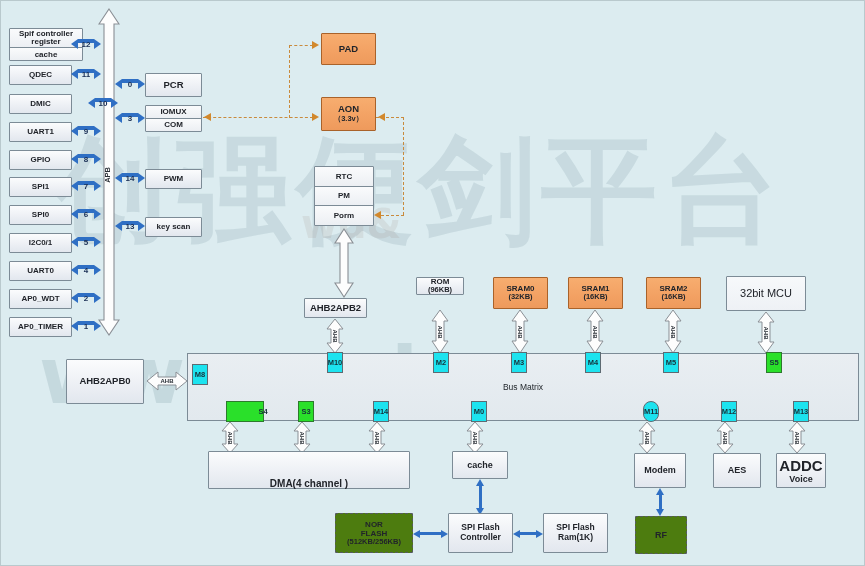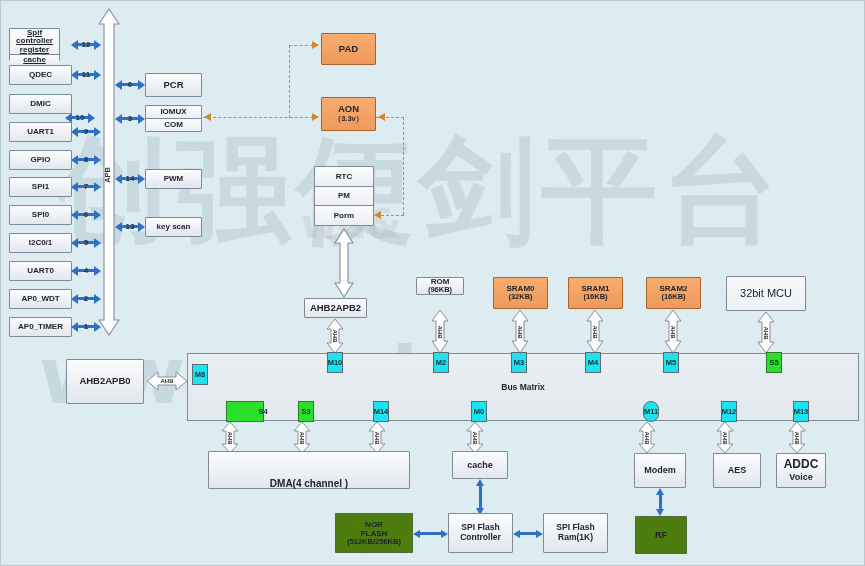--- a/index.html
+++ b/index.html
@@ -71,21 +71,21 @@
   
   #busmatrix{
     position:absolute;
     left:186px;top:352px;width:672px;height:68px;
     box-sizing:border-box;
     border:1px solid #7c8b96;
     background:linear-gradient(180deg,#e9eef2 0%,#e2e9ee 100%);
   }
   #busmatrix .bmlabel{
     position:absolute;left:50%;top:50%;transform:translate(-50%,-50%);
-    font-size:8.5px;color:#1d2227;font-weight:bold;
+    font-size:8.5px;color:#1d2227;font-weight:normal;
   }
 
   
   .port{
     position:absolute;
     box-sizing:border-box;
     width:16px;height:21px;
     border:1px solid #5d6a72;
     display:flex;align-items:center;justify-content:center;
     font-size:7.5px;font-weight:bold;color:#16313a;
@@ -101,21 +101,21 @@
   #apbbus .label{
     position:absolute;left:5px;top:160px;
     font-size:7.5px;font-weight:bold;color:#2a2f36;
     writing-mode:vertical-rl; text-orientation:mixed;
     transform:rotate(180deg);
     letter-spacing:0px;
   }
 
   
   .bconn{
-    position:absolute;height:11px;display:flex;align-items:center;
+    position:absolute;height:11px;display:flex;
   }
   .bconn .bar{flex:1;height:3.5px;background:#2f6fc4;}
   .bconn .ah{
     width:0;height:0;border-top:5.5px solid transparent;
     border-bottom:5.5px solid transparent;
   }
   .bconn .al{border-right:7px solid #2f6fc4;}
   .bconn .ar{border-left:7px solid #2f6fc4;}
   .bconn .num{
     position:absolute;left:50%;top:50%;transform:translate(-50%,-52%);
@@ -174,21 +174,21 @@
   <div class="wm wm2">www.sekorm.com</div>
   <div class="wm wm3">wd&amp;</div>
 
   <div id="apbbus">
     <svg width="22" height="330" viewBox="0 0 22 330">
       <polygon points="11,2 21,17 16,17 16,313 21,313 11,328 1,313 6,313 6,17 1,17" fill="#fdfdfd" stroke="#8a8f95" stroke-width="1.1"></polygon>
     </svg>
     <div class="label">APB</div>
   </div>
 
-  <div class="box stack" style="left:8px;top:27px;width:51px;height:33px;text-decoration:underline;">
+  <div class="box stack" style="left:8px;top:27px;width:74px;height:33px;">
     <div class="row" style="flex:1.6;flex-direction:column;line-height:1.05;">
       <span>Spif controller</span>
       <span>register</span>
     </div>
     <div class="row">
       <span>cache</span>
     </div>
   </div>
   <div class="bconn" style="left:70px;top:38px;width:30px;">
     <div class="ah al"></div>
@@ -203,21 +203,21 @@
   <div class="bconn" style="left:70px;top:68px;width:30px;">
     <div class="ah al"></div>
       <div class="bar"></div>
       <div class="ah ar"></div>
     <span class="num">11</span>
   </div>
 
   <div class="box" style="left:8px;top:93px;width:63px;height:20px;">
     <span>DMIC</span>
   </div>
-  <div class="bconn" style="left:64px;top:97px;width:30px;margin-top:14px;">
+  <div class="bconn" style="left:87px;top:97px;width:30px;">
     <div class="ah al"></div>
       <div class="bar"></div>
       <div class="ah ar"></div>
     <span class="num">10</span>
   </div>
 
   <div class="box" style="left:8px;top:121px;width:63px;height:20px;">
     <span>UART1</span>
   </div>
   <div class="bconn" style="left:70px;top:125px;width:30px;">
@@ -530,21 +530,21 @@
 
   <div class="box" style="left:633px;top:452px;width:52px;height:35px;">
     <span style="font-size:9px;">Modem</span>
   </div>
 
   <div class="box" style="left:712px;top:452px;width:48px;height:35px;">
     <span style="font-size:9px;">AES</span>
   </div>
 
   <div class="box" style="left:775px;top:452px;width:50px;height:35px;">
-    <span style="font-size:12px;">ADDC</span>
+    <span style="font-size:15px;">ADDC</span>
     <span style="font-size:9px;">Voice</span>
   </div>
 
   <div class="varrow" style="left:475px;top:478px;height:36px;">
     <div class="vh vup"></div>
     <div class="vbar"></div>
     <div class="vh vdn"></div>
   </div>
 
   <div class="box dashed" style="left:334px;top:512px;width:78px;height:40px;">

